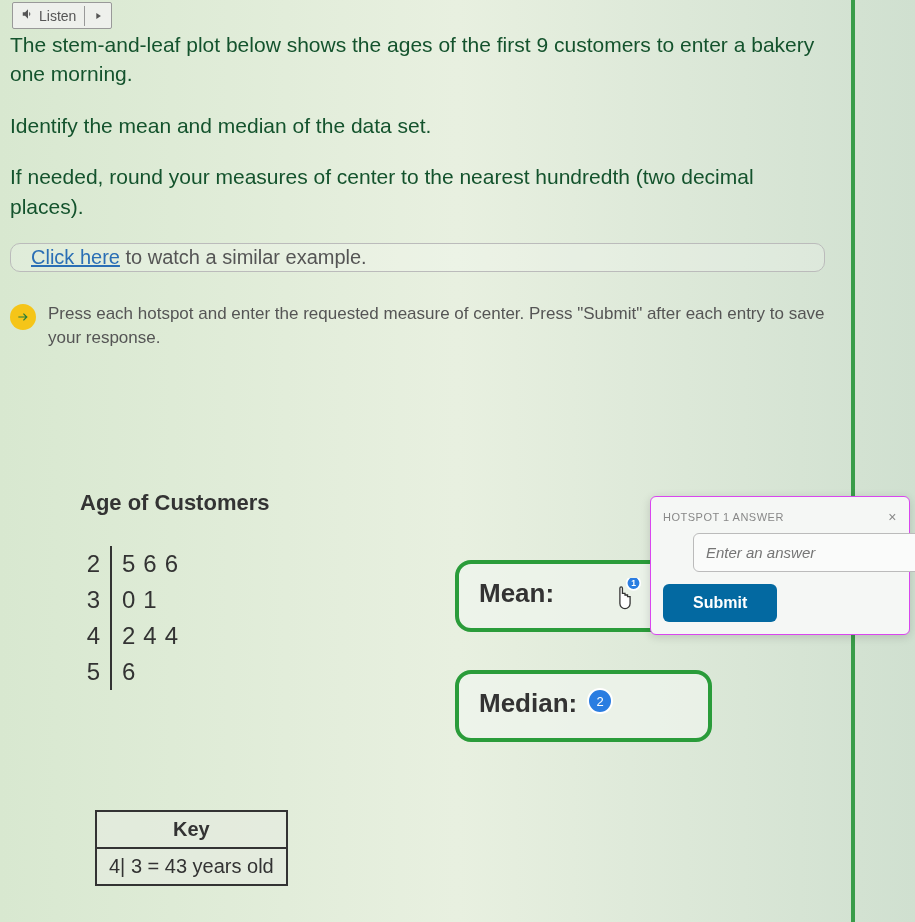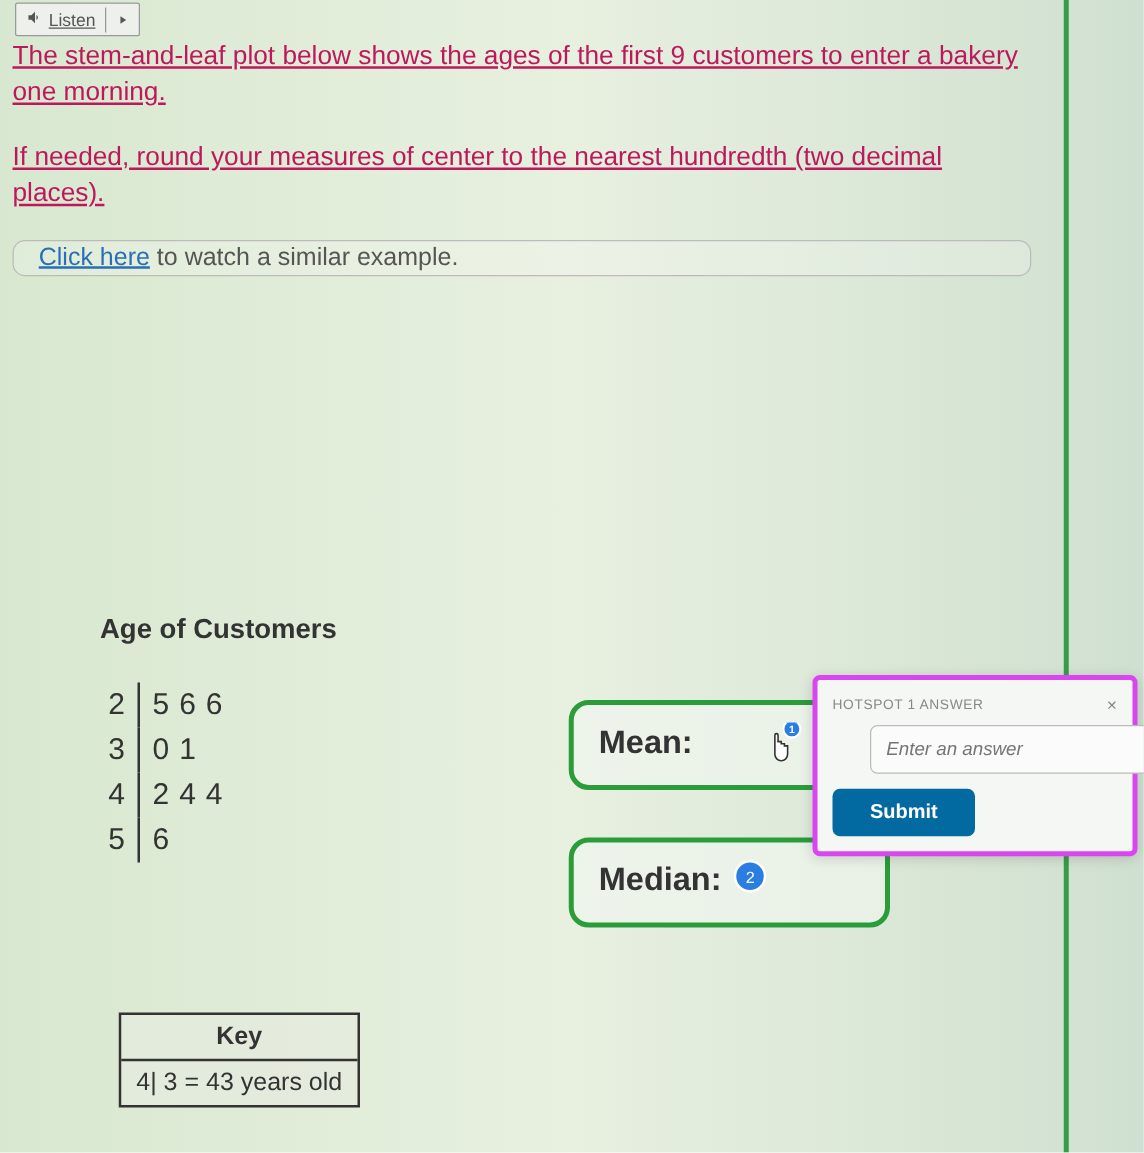--- a/index.html
+++ b/index.html
@@ -24,21 +24,20 @@
   position: absolute;
   top: 2px;
   left: 12px;
   display: flex;
   align-items: center;
   border: 1px solid #999;
   background: #eef0ec;
   border-radius: 2px;
   font-size: 14px;
   color: #555;
-  text-decoration: underline;
 }
 .listen-btn .seg {
   padding: 4px 8px;
   display: flex;
   align-items: center;
   gap: 4px;
 }
 .listen-btn .sep {
   width: 1px;
   background: #999;
@@ -46,24 +45,23 @@
 }
 .content {
   position: absolute;
   top: 30px;
   left: 0px;
   right: 80px;
   padding: 0 10px;
 }
 .para {
   font-size: 21px;
-  color: #be185d;
+  color: #14532d;
   margin-bottom: 22px;
   line-height: 1.4;
-  text-decoration: underline;
 }
 .hint-box {
   border: 1px solid #bbb;
   border-radius: 10px;
   padding: 2px 20px;
   margin: 10px 0 30px 0;
   font-size: 20px;
   color: #555;
   background: rgba(255,255,255,0.2);
 }
@@ -176,25 +174,25 @@
 }
 .cursor-hand {
   position: absolute;
   top: 578px;
   left: 608px;
   width: 34px;
   height: 40px;
 }
 .popup {
   position: absolute;
-  top: 540px;
+  top: 496px;
   left: 650px;
   width: 260px;
   background: #f5f7f5;
-  border: 4px solid #d946ef;
+  border: 1px solid #d946ef;
   border-radius: 6px;
   box-shadow: 0 2px 10px rgba(0,0,0,0.15);
   padding: 12px;
 }
 .popup-header {
   font-size: 11px;
   color: #888;
   letter-spacing: 0.5px;
   margin-bottom: 8px;
   display: flex;
@@ -247,26 +245,35 @@
   <div class="sep"></div>
   <div class="seg">
     <svg viewBox="0 0 24 24" width="10" height="10" fill="#555">
         <path d="M8 5v14l11-7z"></path>
       </svg>
   </div>
 </div>
 
 <div class="content">
   <p class="para">The stem-and-leaf plot below shows the ages of the first 9 customers to enter a bakery one morning.</p>
+  <p class="para">Identify the mean and median of the data set.</p>
   <p class="para">If needed, round your measures of center to the nearest hundredth (two decimal places).</p>
 
   <div class="hint-box">
     <span class="link">Click here</span><span> to watch a similar example.</span>
   </div>
 
+  <div class="instruction-row">
+    <div class="arrow-circle">
+      <svg viewBox="0 0 24 24" fill="#2a7d3a">
+          <path d="M4 11h12l-4-4 1.5-1.5L20 12l-6.5 6.5L12 17l4-4H4z"></path>
+        </svg>
+    </div>
+    <div class="instruction-text">Press each hotspot and enter the requested measure of center. Press "Submit" after each entry to save your response.</div>
+  </div>
 </div>
 
 <div class="plot-area">
   <div class="plot-title">Age of Customers</div>
   <div class="stem-leaf">
     <div class="row">
       <div class="stem">2</div>
       <div class="divider"></div>
       <div class="leaves">566</div>
     </div>

